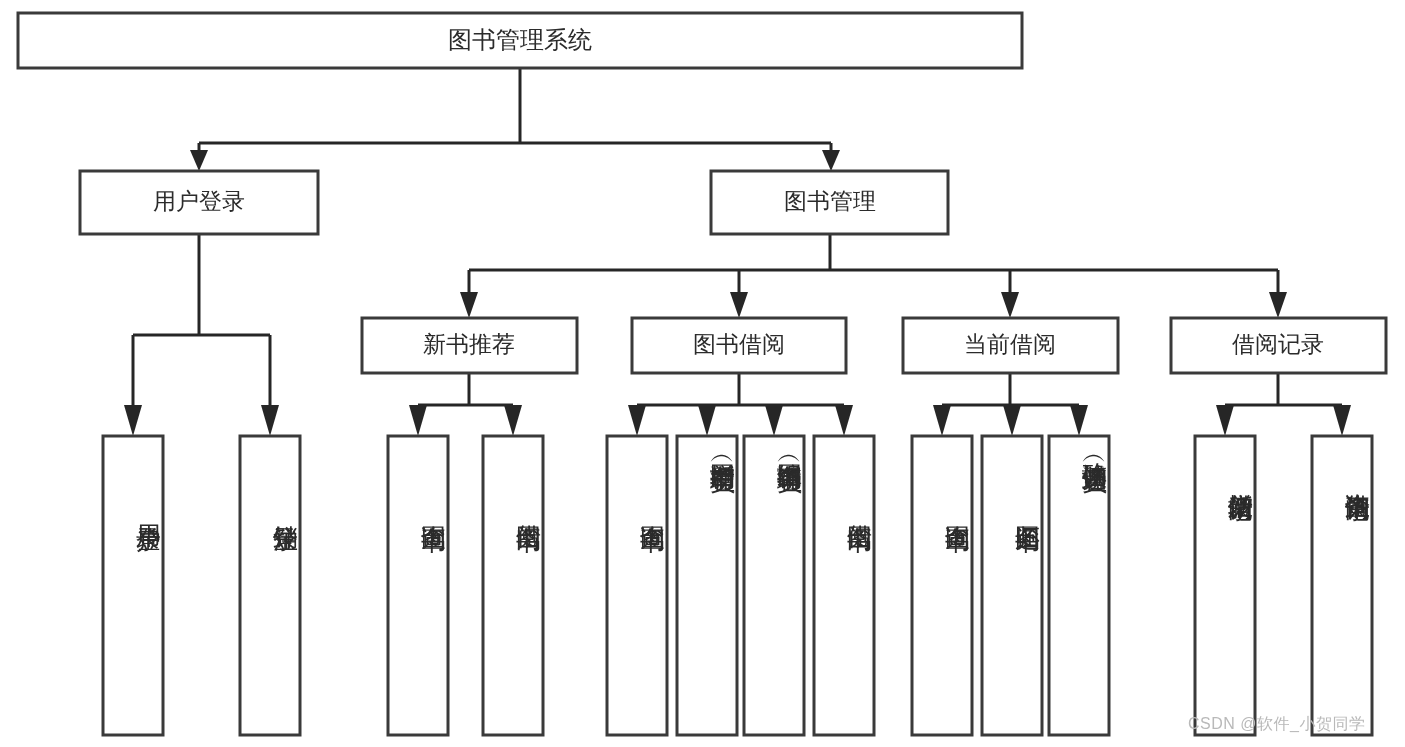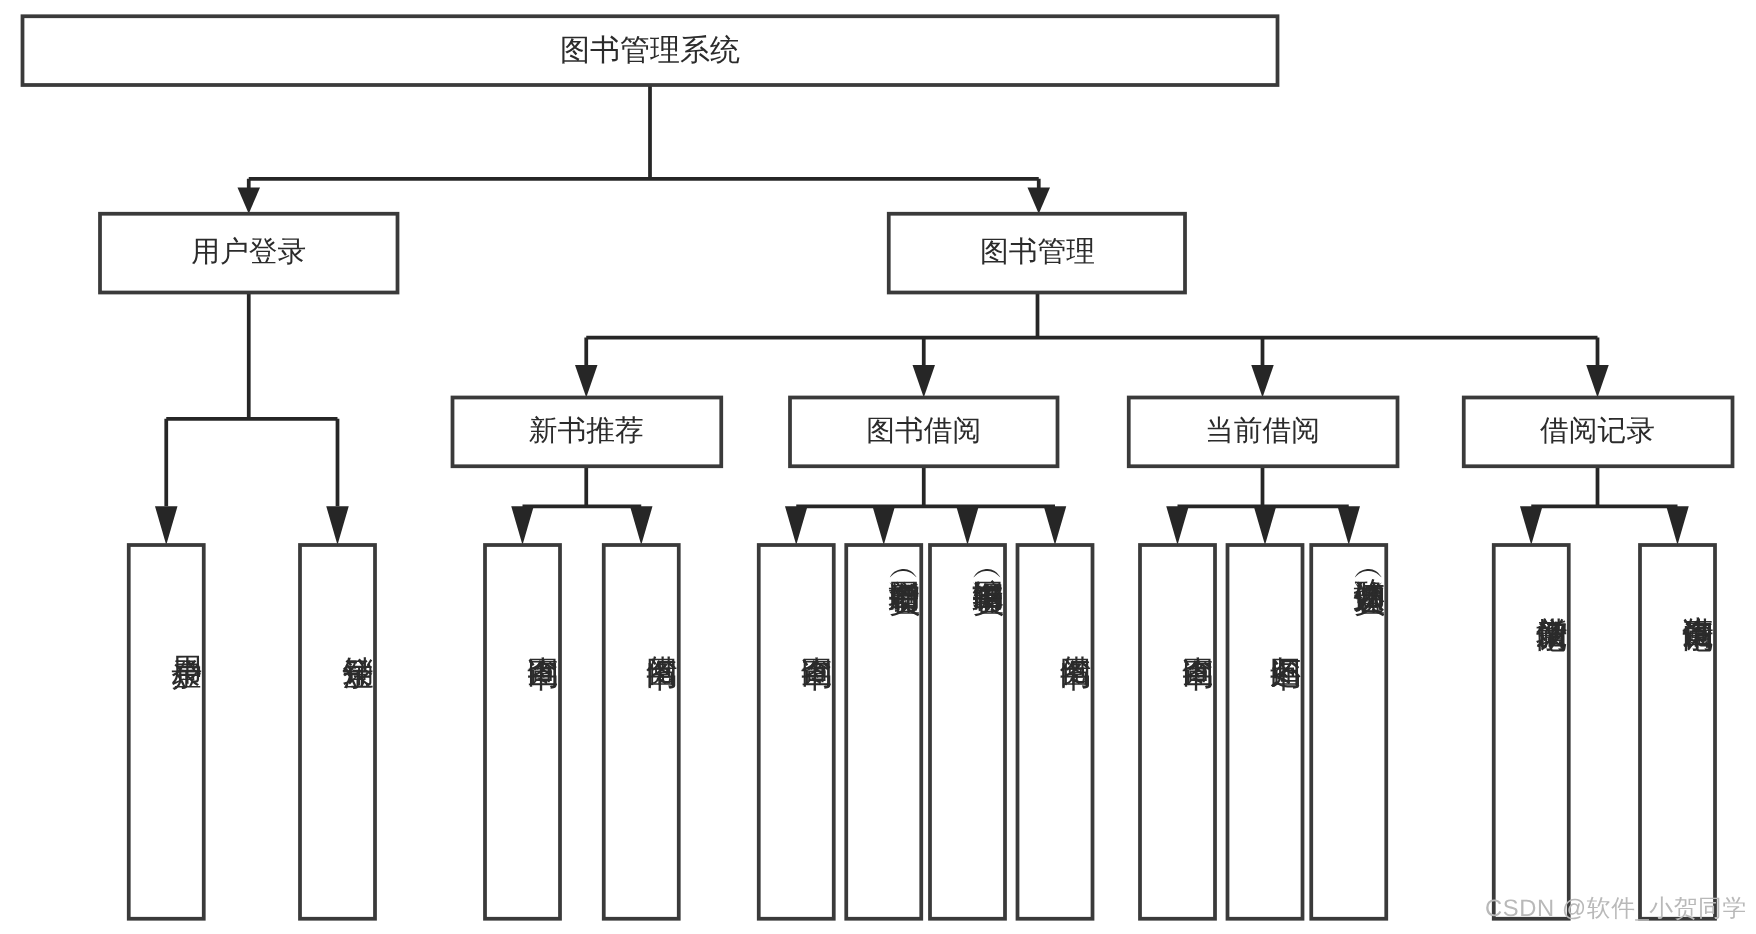--- a/index.html
+++ b/index.html
@@ -60,21 +60,21 @@
     writing-mode: vertical-rl;
     text-orientation: upright;
     letter-spacing: 1px;
     white-space: nowrap;
     text-align: left;
     pointer-events: none;
   }
   .watermark {
     position: absolute;
     font-family: "Liberation Sans", "DejaVu Sans", sans-serif;
-    font-size: 19px;
+    font-size: 16px;
     color: #b9b9b9;
     letter-spacing: 0.5px;
     white-space: nowrap;
   }
 </style>
 </head>
 <body>
 
 <div id="diagram-root">
 

